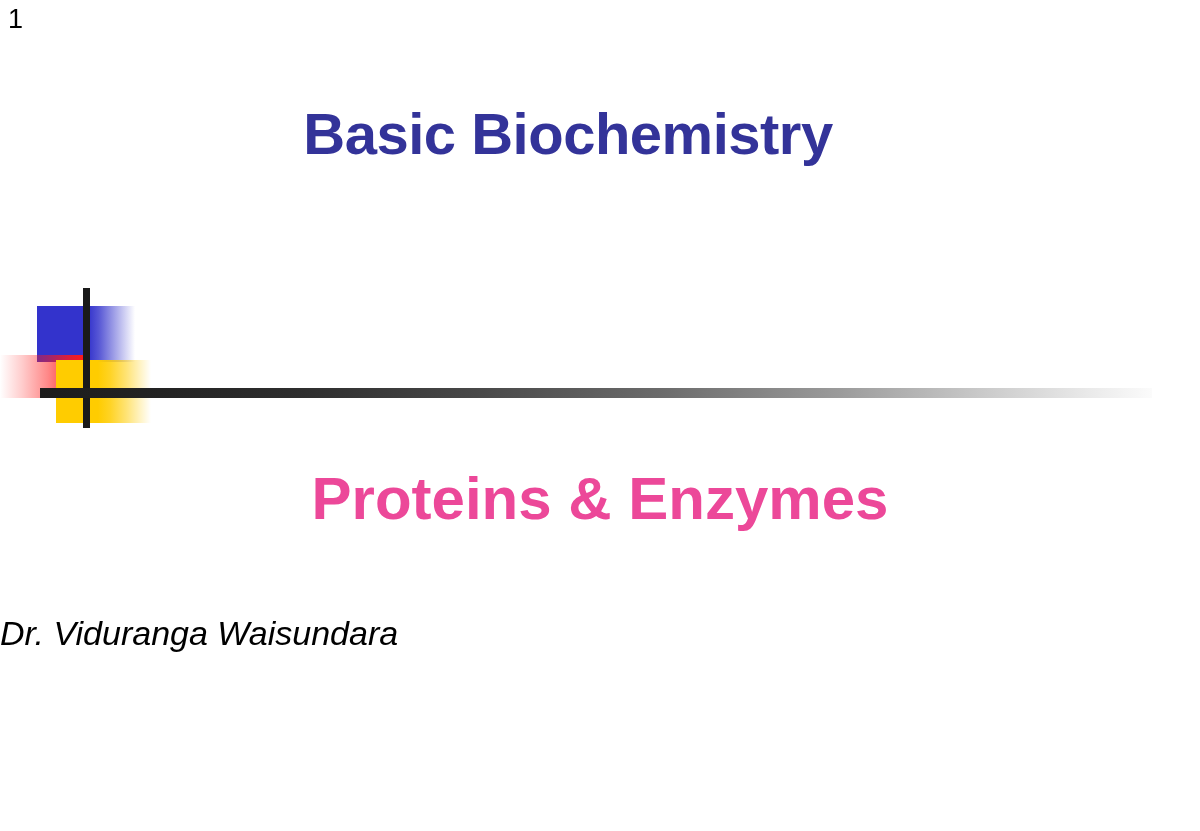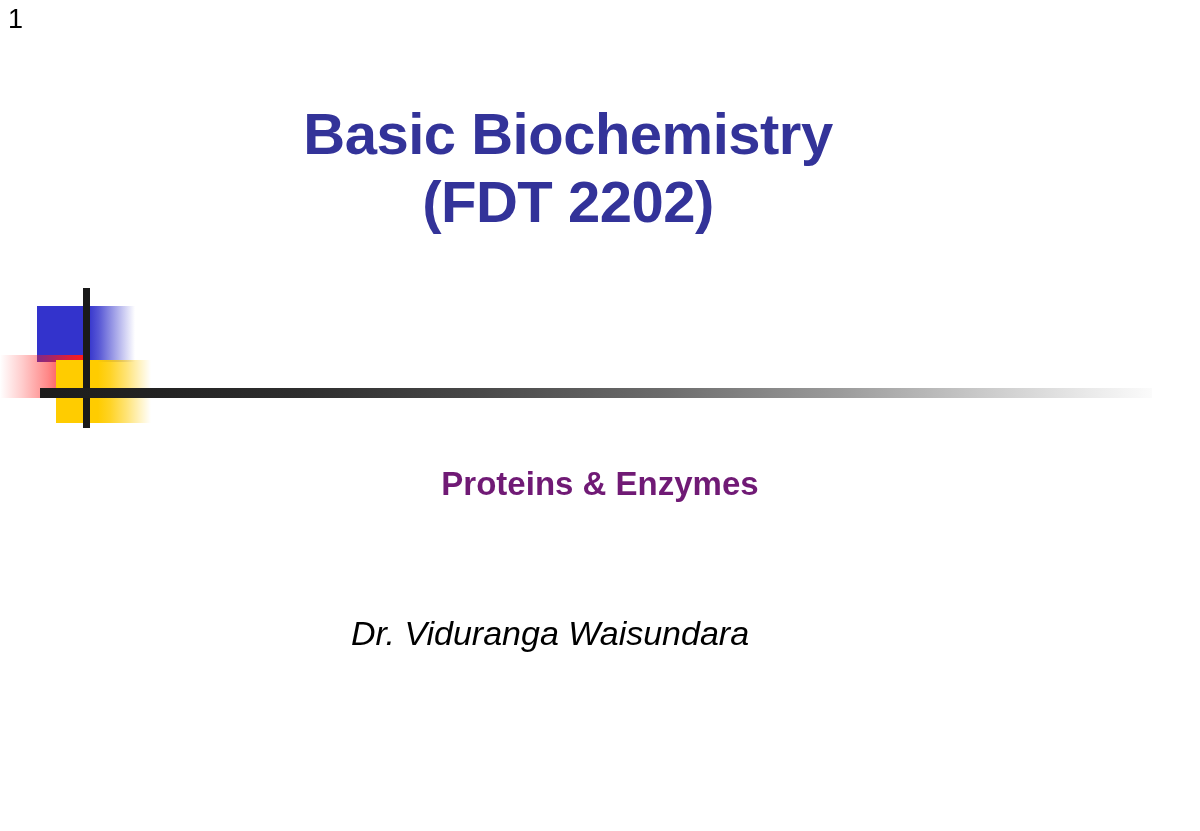--- a/index.html
+++ b/index.html
@@ -125,54 +125,53 @@
         #c9c9c9 940px, #eaeaea 1050px, #fbfbfb 1112px);
   }
 
   
   #subtitle {
     position: absolute;
     left: 0;
     top: 466px;
     width: 1200px;
     text-align: center;
-    font-size: 33px;
+    font-size: 60px;
     font-weight: bold;
-    color: #701a75;
+    color: #ec4899;
     line-height: 1.1;
     font-family: "Liberation Sans", sans-serif;
     white-space: nowrap;
   }
 
   
   #author {
     position: absolute;
     left: 0;
     top: 615px;
     width: 1100px;
-    text-align: center;
+    text-align: left;
     font-size: 34px;
     font-style: italic;
     font-weight: 400;
     color: #000000;
     line-height: 1.1;
     font-family: "Liberation Sans", sans-serif;
     white-space: nowrap;
   }
 </style>
 </head>
 <body>
 
 <div id="slide">
 
   <div id="slide-number">1</div>
 
   <div id="title-block">
     <div class="title-line">Basic Biochemistry</div>
-    <div class="title-line">(FDT 2202)</div>
   </div>
 
   <div id="decor">
     <div id="decor-blue"></div>
     <div id="decor-red"></div>
     <div id="decor-yellow"></div>
     <div id="decor-vbar"></div>
     <div id="decor-hbar"></div>
   </div>
 

